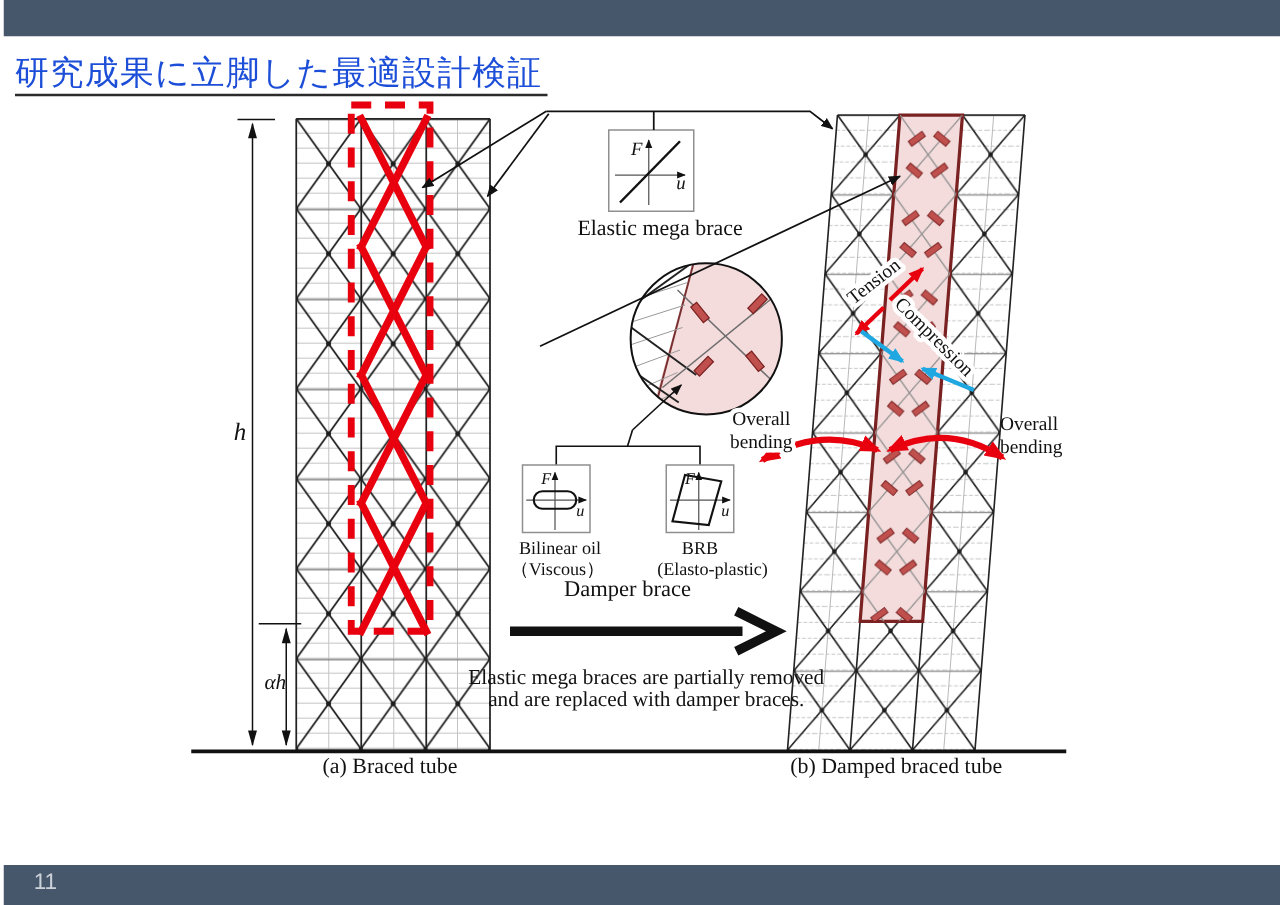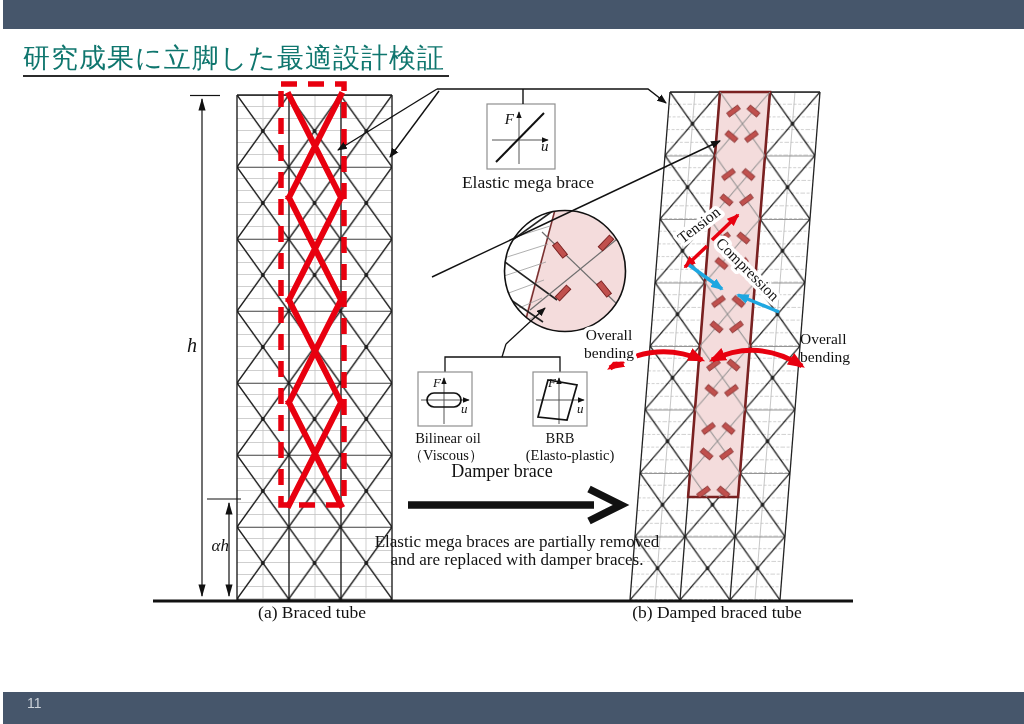--- a/index.html
+++ b/index.html
@@ -1,21 +1,21 @@
 <!DOCTYPE html>
 <html><head>
 <meta charset="utf-8">
 <style>
   html,body{margin:0;padding:0;}
   body{width:1024px;height:724px;position:relative;background:#fff;overflow:hidden;
        font-family:"Liberation Sans",sans-serif;}
   .top-bar{position:absolute;left:3px;right:0;top:0;height:29px;background:#46566b;}
   .bottom-bar{position:absolute;left:3px;right:0;bottom:0;height:32px;background:#46566b;}
-  .page-num{position:absolute;left:24px;top:3px;font-size:14px;color:#ccd2d9;}
-  .slide-title{position:absolute;left:23px;top:42px;font-size:27px;font-weight:500;color:#0f766e;
+  .page-num{position:absolute;left:24px;top:3px;font-size:18px;color:#ccd2d9;}
+  .slide-title{position:absolute;left:12px;top:42px;font-size:27px;font-weight:500;color:#1d4ed8;
        letter-spacing:1px;border-bottom:2.5px solid #2b2b2b;padding:0 4px 1px 0;line-height:32px;}
   svg.figure{position:absolute;left:0;top:0;}
   .ser{font-family:"Liberation Serif",serif;fill:#111;}
   .it{font-style:italic;}
   .halo{paint-order:stroke;stroke:#fff;stroke-width:7px;stroke-linejoin:round;}
 </style>
 </head>
 <body>
 
 <div class="top-bar"></div>

